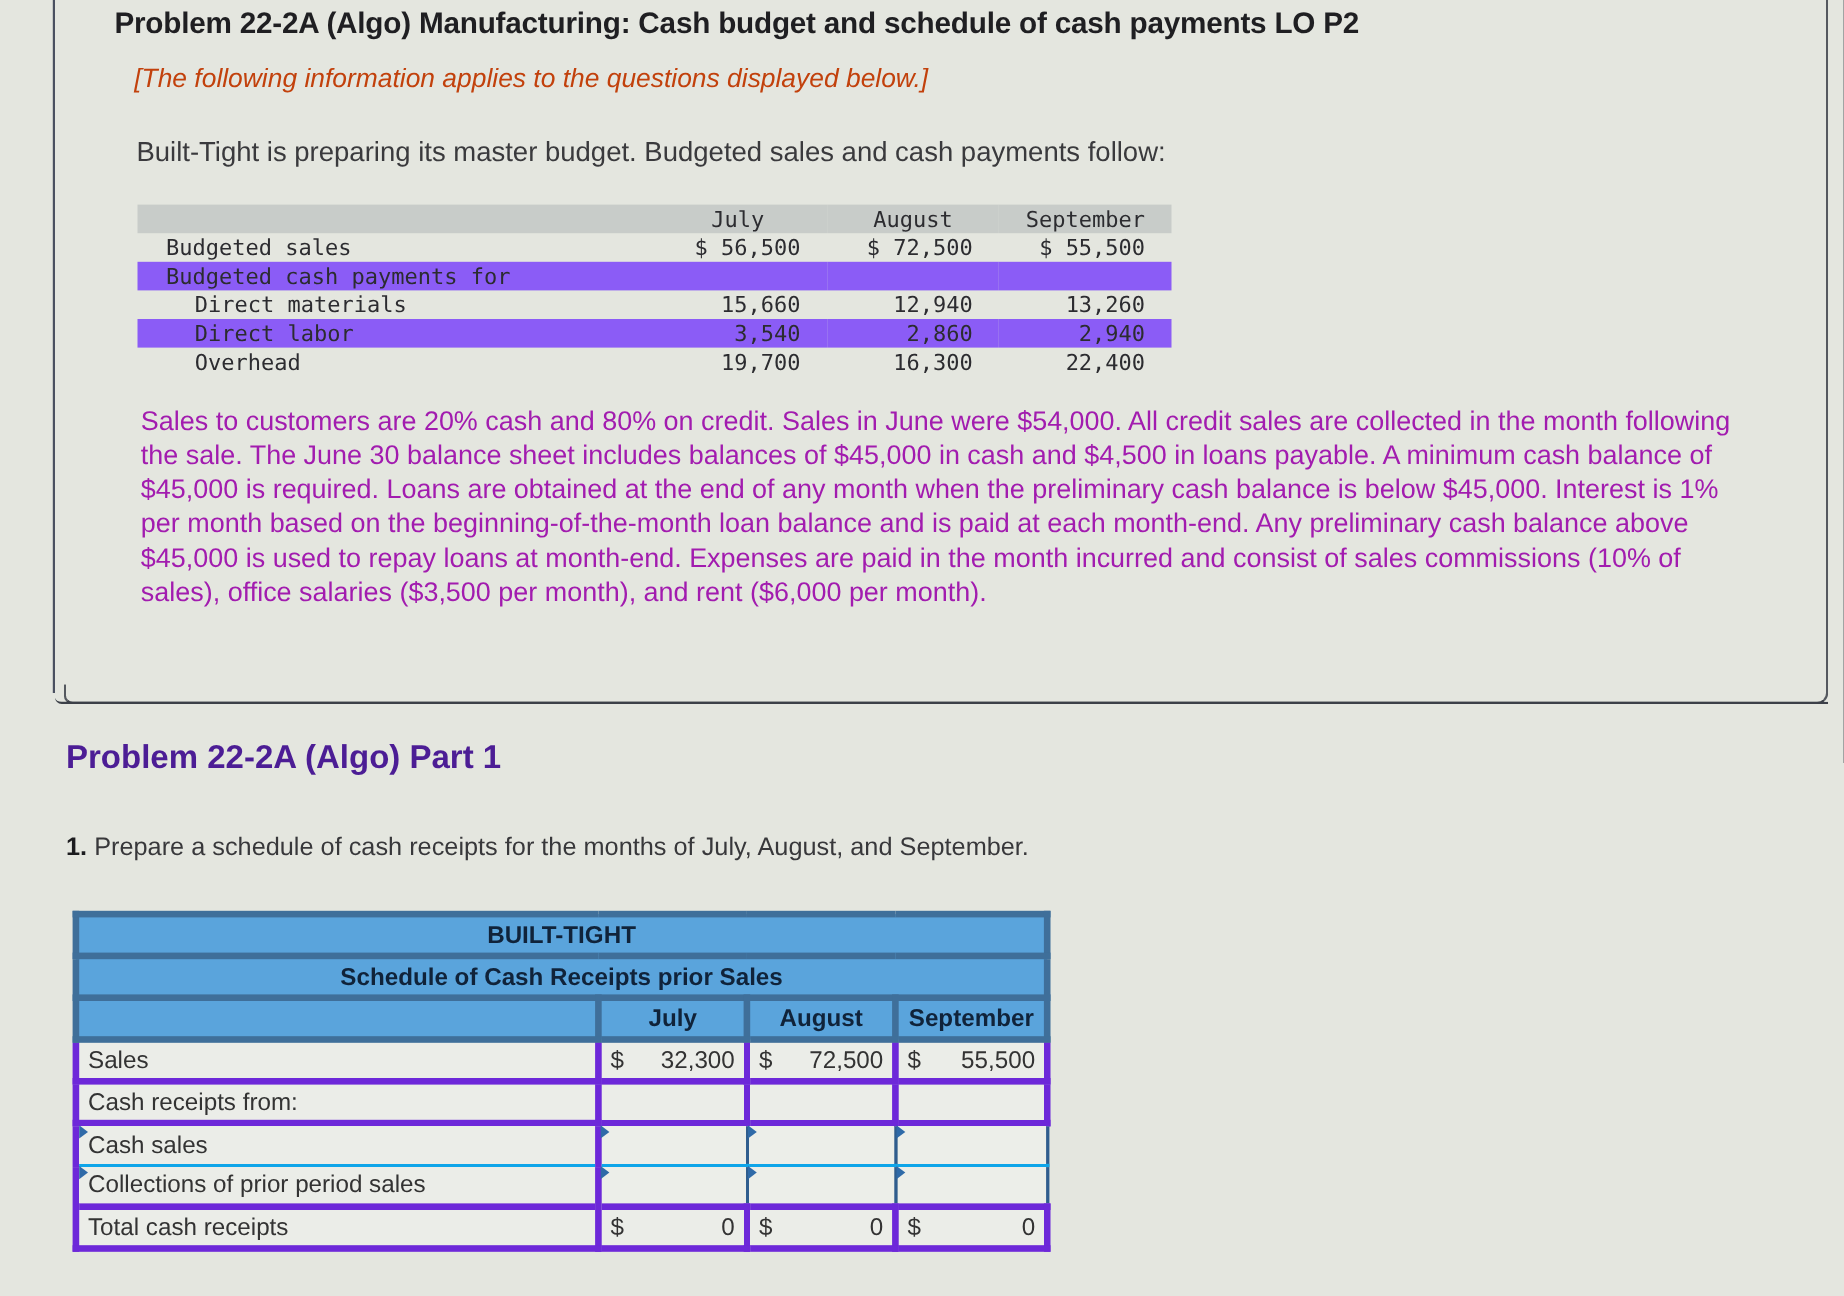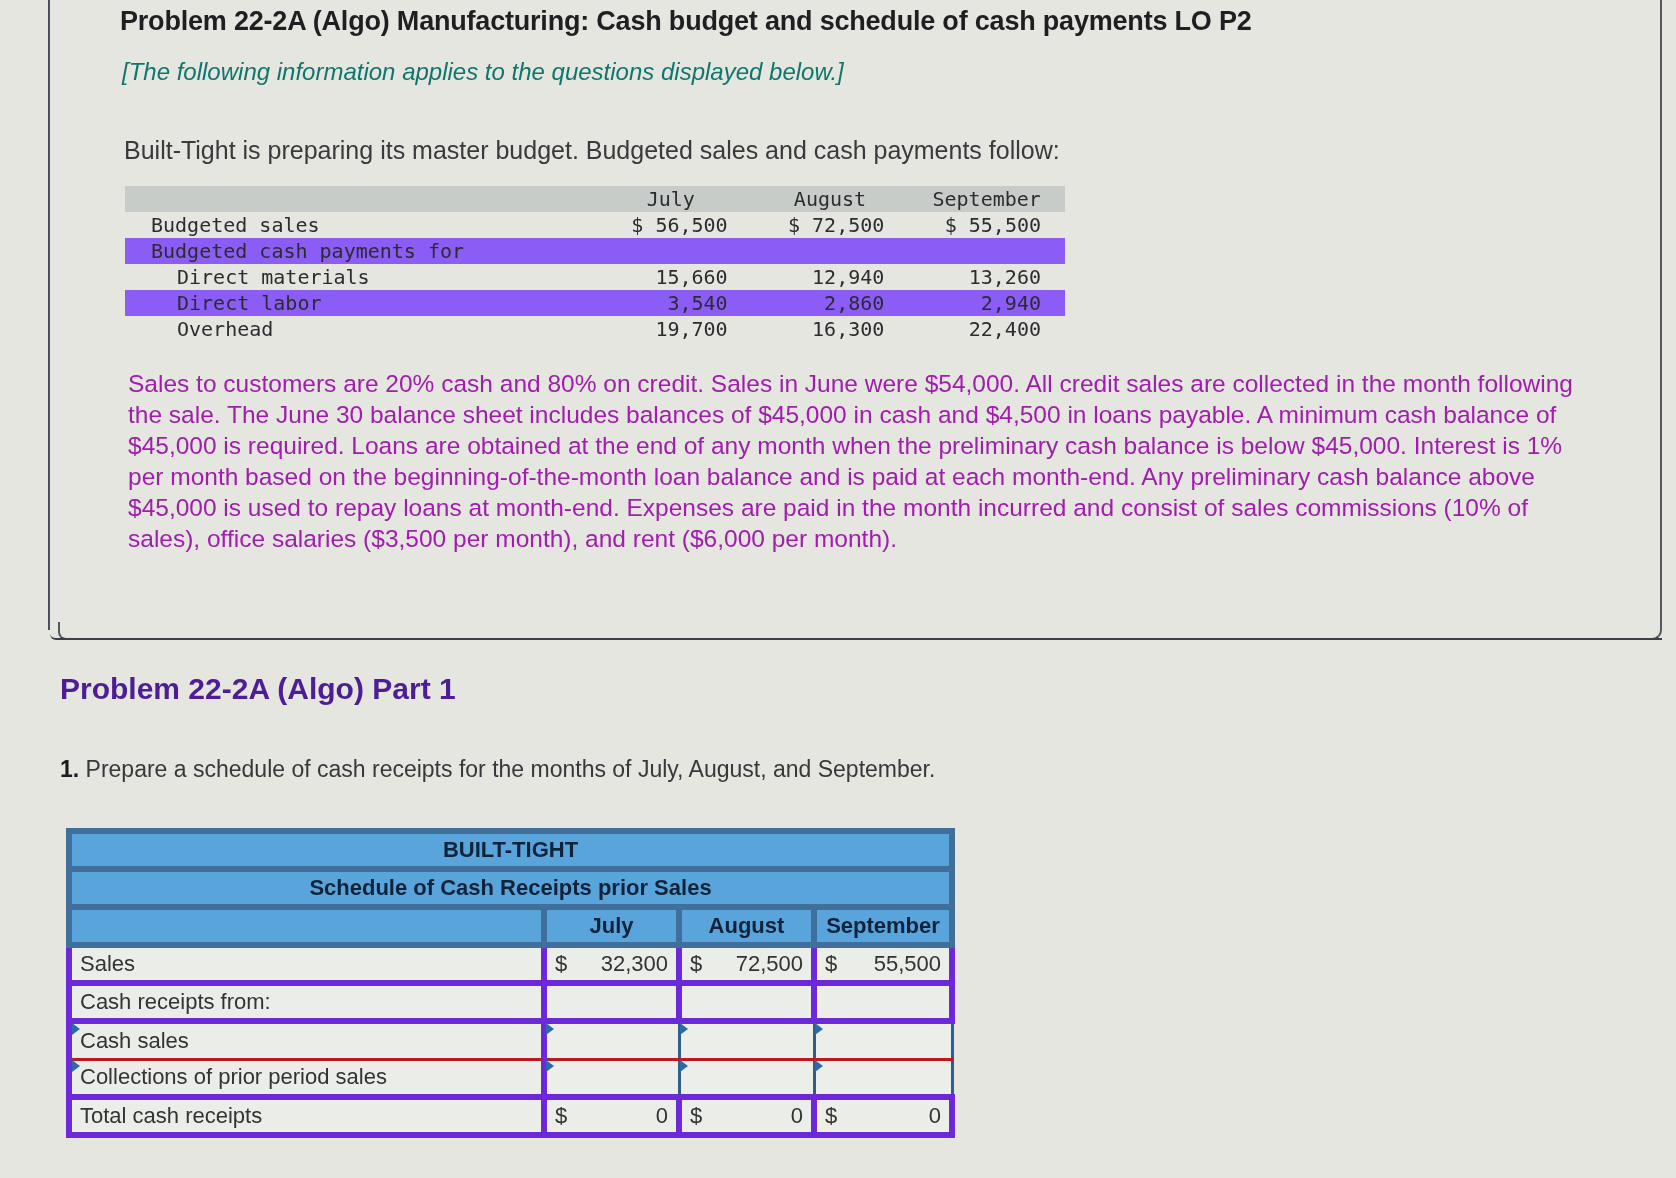--- a/index.html
+++ b/index.html
@@ -19,30 +19,30 @@
       border: 2px solid #55595f; border-top: none; border-left: none;
       border-radius: 0 0 10px 6px;
       border-bottom-color: #3c4048;
     }
     .info-box-bottom {
       position: absolute; left: 58px; top: 622px; width: 1604px; height: 18px;
       border-left: 2px solid #55595f; border-bottom: 2px solid #3c4048;
       border-radius: 0 0 0 8px;
     }
     .title {
-      position: absolute; left: 120px; top: 6px;
+      position: absolute; left: 104px; top: 6px;
       font-size: 27px; font-weight: bold; color: #1f1f22; letter-spacing: -0.2px; text-align: right;
     }
     .subtitle {
       position: absolute; left: 122px; top: 58px;
-      font-size: 24px; font-style: italic; color: #0f766e;
+      font-size: 24px; font-style: italic; color: #c2410c;
     }
     .intro {
       position: absolute; left: 124px; top: 124px;
-      font-size: 25px; color: #3a3a3d; margin-top: 12px;
+      font-size: 25px; color: #3a3a3d;
     }
     .given-table {
       position: absolute; left: 125px; top: 186px; width: 940px;
       font-family: "DejaVu Sans Mono", monospace; font-size: 20px; color: #2c2c30;
       border-collapse: collapse;
     }
     .given-table th {
       background: #c8ccc9; font-weight: normal; height: 26px; text-align: center;
       padding: 0 8px; line-height: 24px;
     }
@@ -71,21 +71,21 @@
     }
     .sched td { border: 6px solid #6d28d9; height: 38px; padding: 0 8px; }
     .sched .hdr td { background: #5aa4dc; color: #10233a; text-align: center; font-weight: bold; border-color: #3f6f9a; }
     .sched .hdr .company { font-weight: bold; }
     .sched .hdr .month { text-align: center; }
     .sched .row td { background: #ebede8; color: #333; }
     .sched .row td.lbl { width: 475px; text-align: left; }
     .sched td.cell { width: 135px; position: relative; }
     .sched td.cell.last { width: 138px; }
     .sched .amt { display: flex; justify-content: space-between; align-items: center; }
-    .sched .input-row td { border-top: 3px solid #2f5d8e; border-bottom: 3px solid #b91c1c; }
+    .sched .input-row td { border-top: 3px solid #2f5d8e; border-bottom: 3px solid #0ea5e9; }
     .sched .input-row td.cell { border-left: 3px solid #2f5d8e; border-right: 3px solid #2f5d8e; background: #eceee9; }
     .flag {
       position: absolute; left: -1px; top: -1px; width: 0; height: 0;
       border-top: 6px solid transparent; border-bottom: 6px solid transparent;
       border-left: 8px solid #2f6aa8;
     }
     .lbl .flag { left: 0; }
     .input-box {
       width: 100%; height: 32px; border: none; background: transparent;
       font-size: 22px; font-family: "Liberation Sans", sans-serif; text-align: right;

